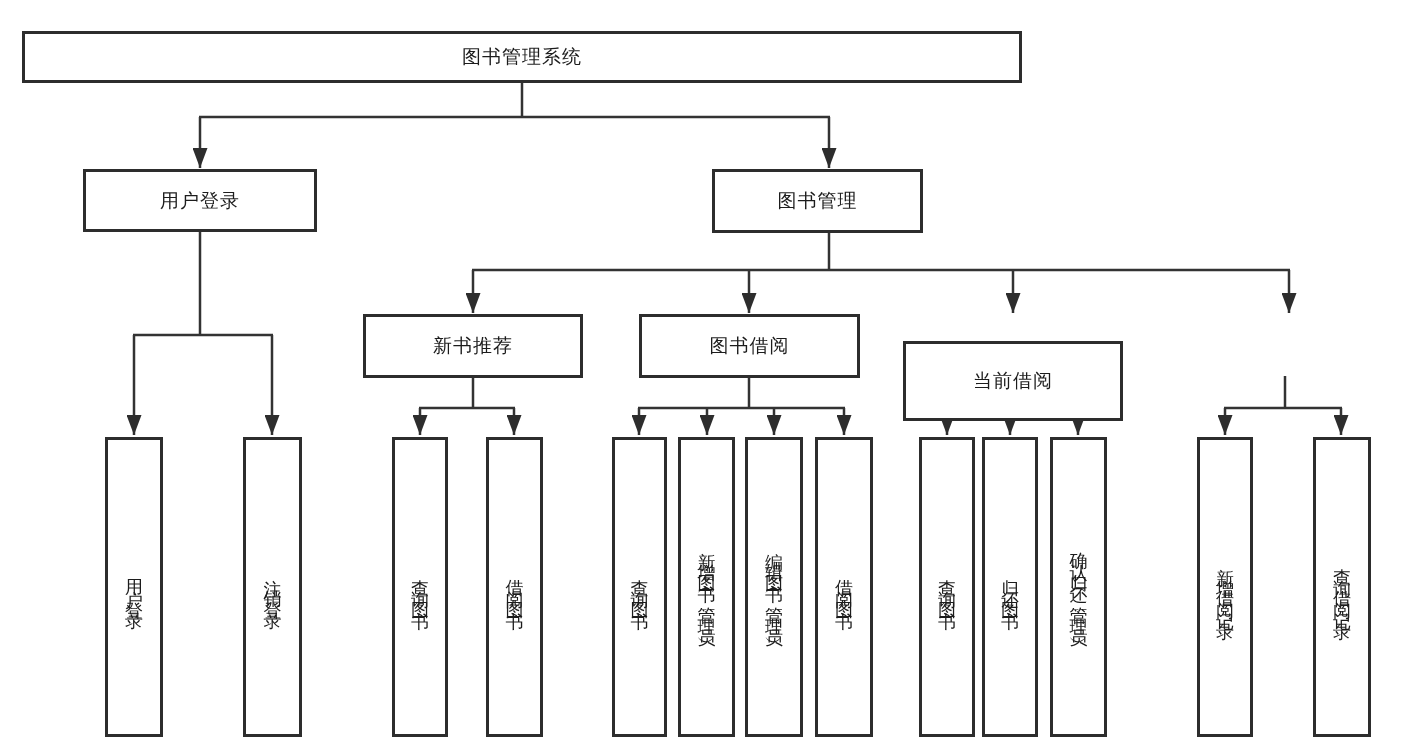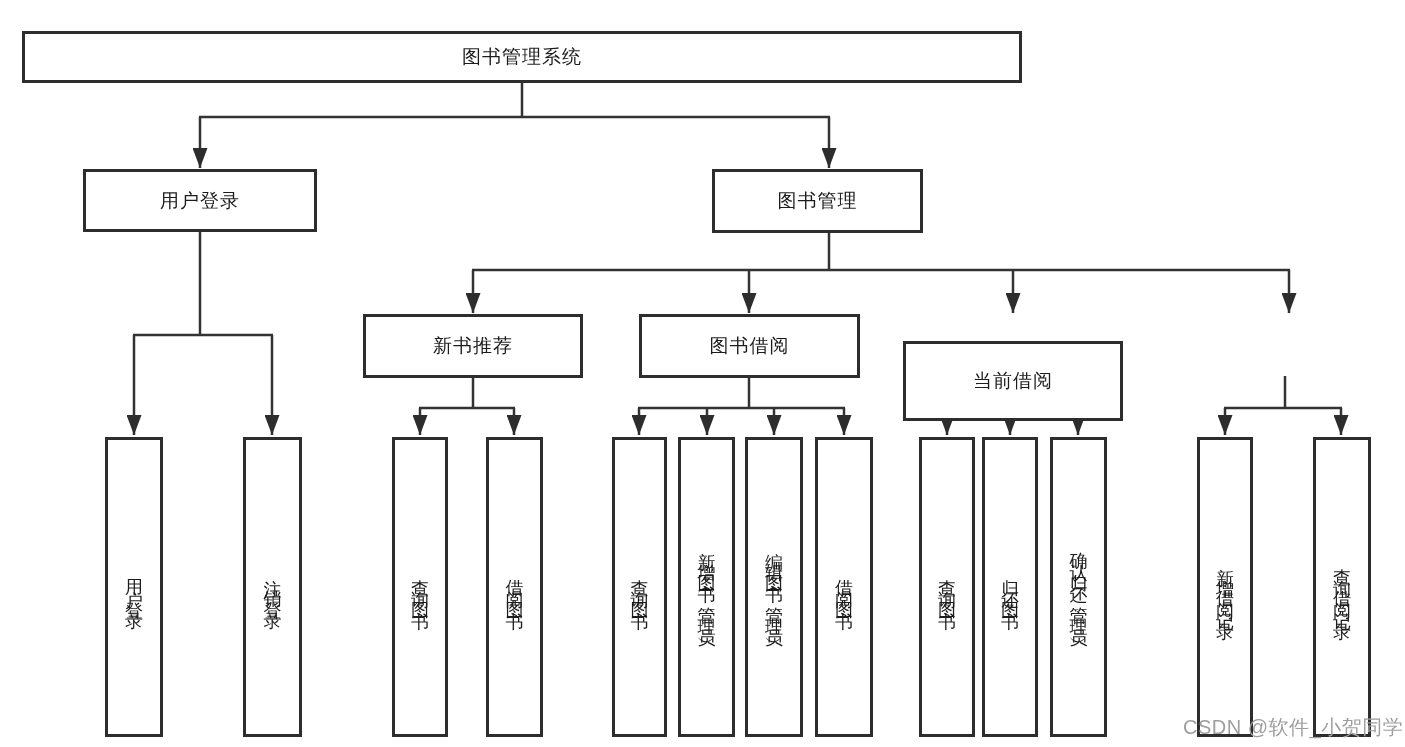--- a/index.html
+++ b/index.html
@@ -135,15 +135,14 @@
   <div class="vbox" style="left:745px; top:437px; width:58px; height:300px;">编辑图书（管理员）</div>
   <div class="vbox" style="left:815px; top:437px; width:58px; height:300px;">借阅图书</div>
 
   <div class="vbox" style="left:919px; top:437px; width:56px; height:300px;">查询图书</div>
   <div class="vbox" style="left:982px; top:437px; width:56px; height:300px;">归还图书</div>
   <div class="vbox" style="left:1050px; top:437px; width:57px; height:300px;">确认归还（管理员）</div>
 
   <div class="vbox" style="left:1197px; top:437px; width:56px; height:300px;">新增借阅记录</div>
   <div class="vbox" style="left:1313px; top:437px; width:58px; height:300px;">查询借阅记录</div>
 
-  <div class="watermark">CSDN @软件_小贺同学</div>
 
 </div>
 
 </body></html>

